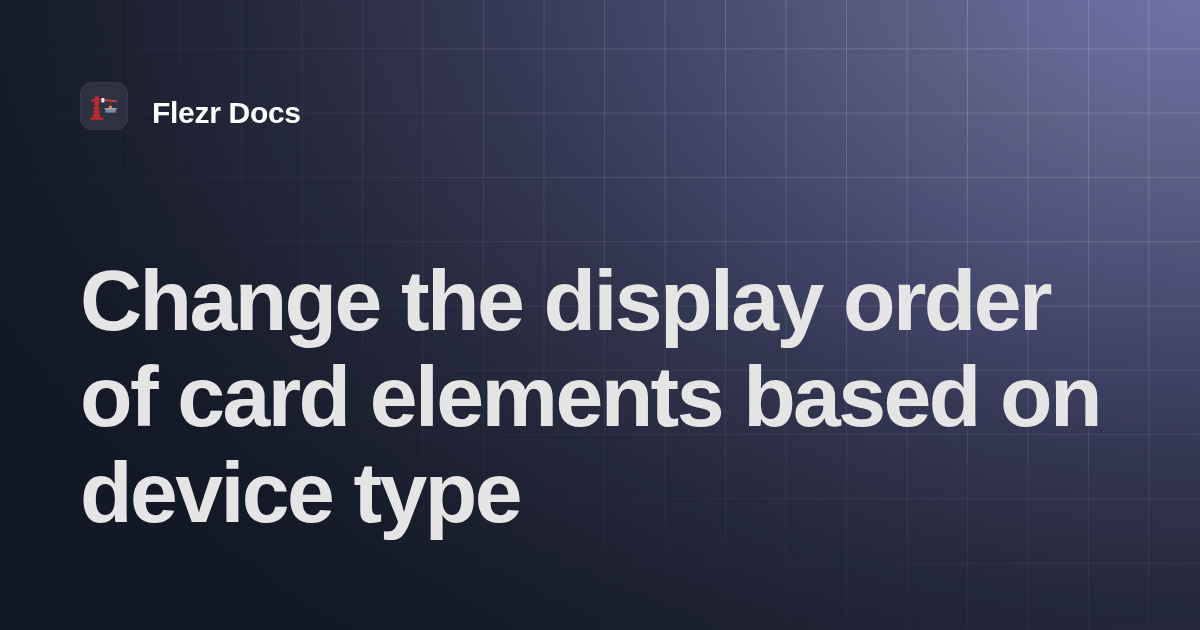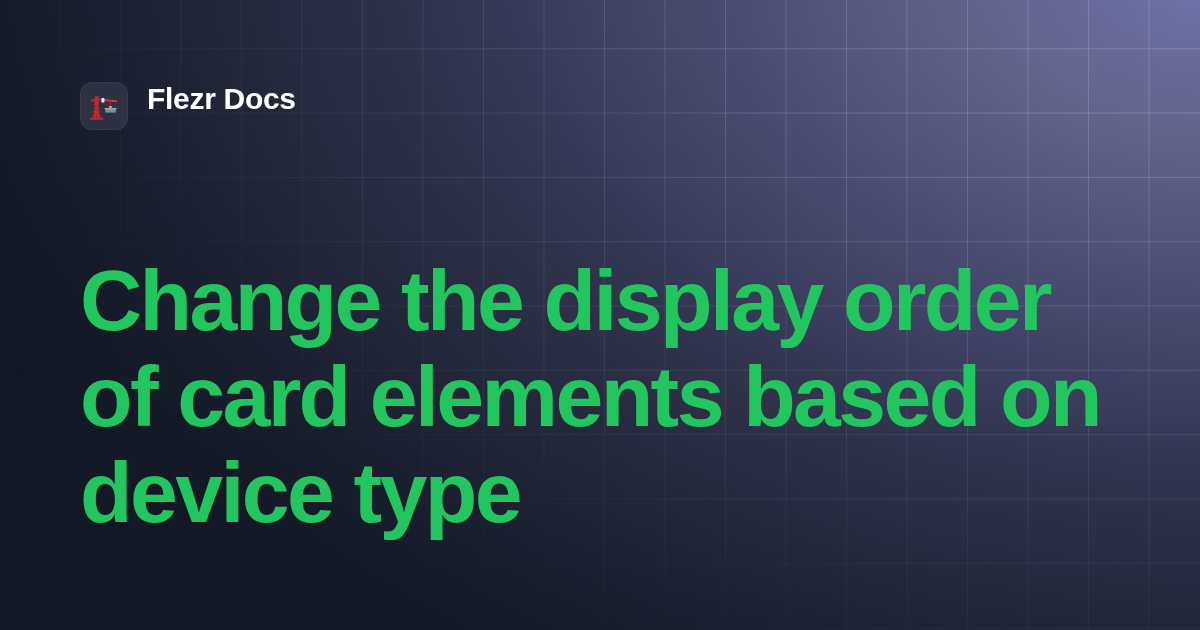--- a/index.html
+++ b/index.html
@@ -80,22 +80,22 @@
         rgba(0,0,0,0.04) 87%,
         rgba(0,0,0,0) 97%);
   }
 
   
   #brand {
     position:absolute;
     left:80px;
     top:82px;
     display:flex;
-    align-items:flex-start;
-    gap:19px;
+    align-items:flex-end;
+    gap:24px;
   }
 
   #logo-badge {
     width:48px;
     height:48px;
     border-radius:12px;
     background:#2d3142;
     box-shadow:inset 0 0 0 1px rgba(255,255,255,0.045);
     display:flex;
     align-items:center;
@@ -116,21 +116,21 @@
   
   #headline {
     position:absolute;
     left:80px;
     top:252px;
     width:1040px;
     font-size:86px;
     line-height:96px;
     font-weight:bold;
     letter-spacing:-2.6px;
-    color:#22c55e;
+    color:#e5e5e5;
   }
 </style>
 </head>
 <body>
 
 <div id="card">
 
   <div id="glow-top-right"></div>
   <div id="glow-soft"></div>
   <div id="grid"></div>

